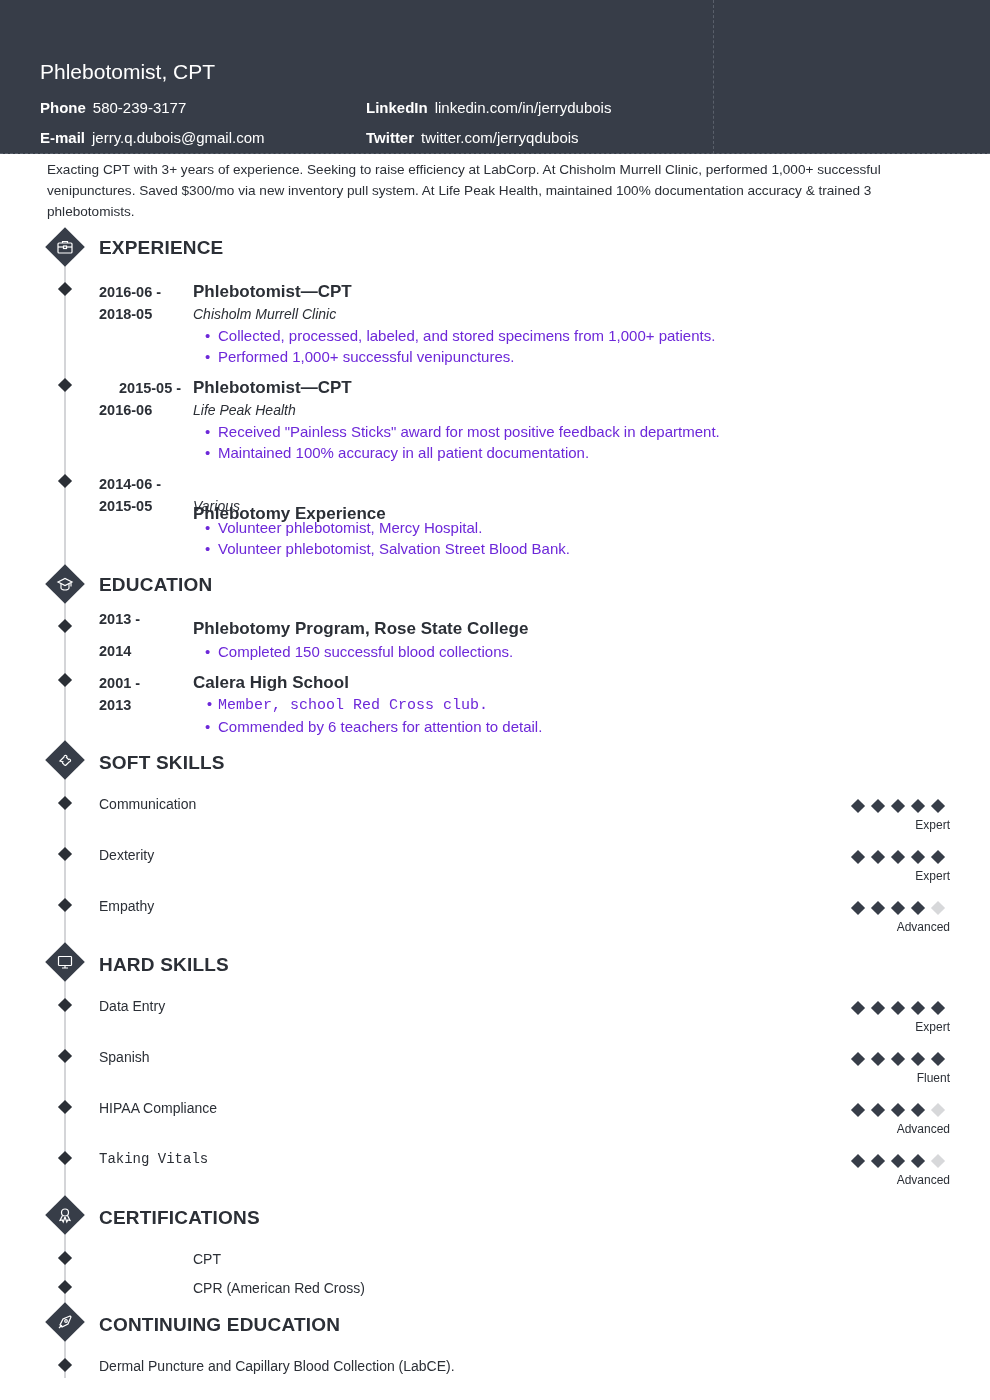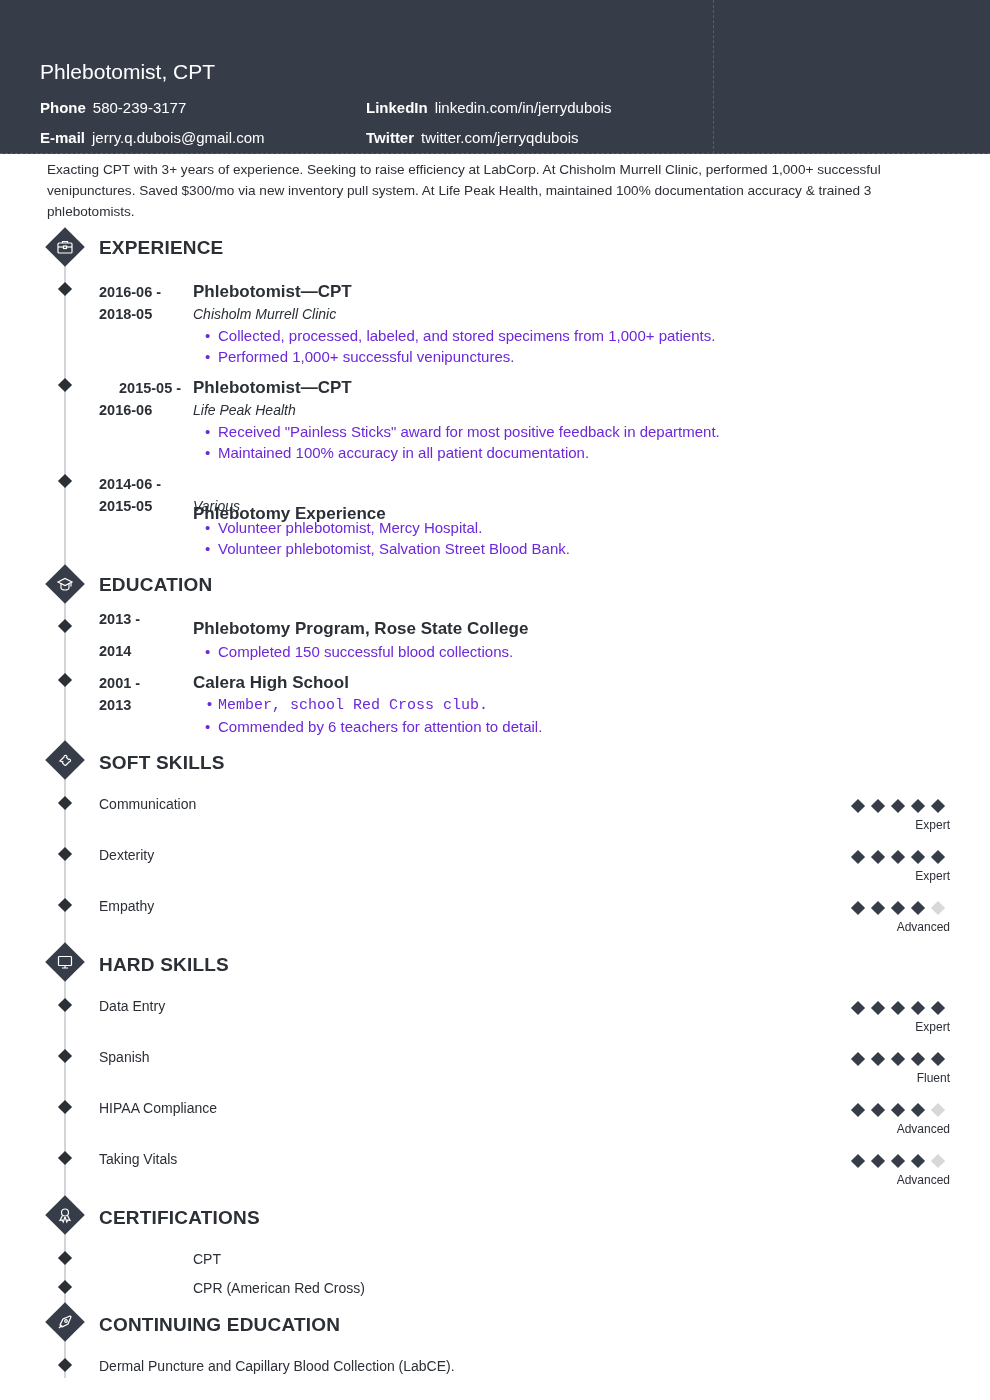--- a/index.html
+++ b/index.html
@@ -200,21 +200,21 @@
 <div class="rating" style="top:1103px;">
   <span class="d" style="left:3px"></span>
     <span class="d" style="left:23px"></span>
     <span class="d" style="left:43px"></span>
     <span class="d" style="left:63px"></span>
     <span class="d off" style="left:83px"></span>
 </div>
 <div class="level" style="top:1122px;">Advanced</div>
 
 <div class="dot" style="top:1153px;"></div>
-<div class="skill" style="top:1151px;">Taking Vitals</div>
+<div class="skill" style="top:1151px;font-family:Liberation Mono, monospace;">Taking Vitals</div>
 <div class="rating" style="top:1154px;">
   <span class="d" style="left:3px"></span>
     <span class="d" style="left:23px"></span>
     <span class="d" style="left:43px"></span>
     <span class="d" style="left:63px"></span>
     <span class="d off" style="left:83px"></span>
 </div>
 <div class="level" style="top:1173px;">Advanced</div>
 
 <div class="sec-icon" style="top:1196px;">

